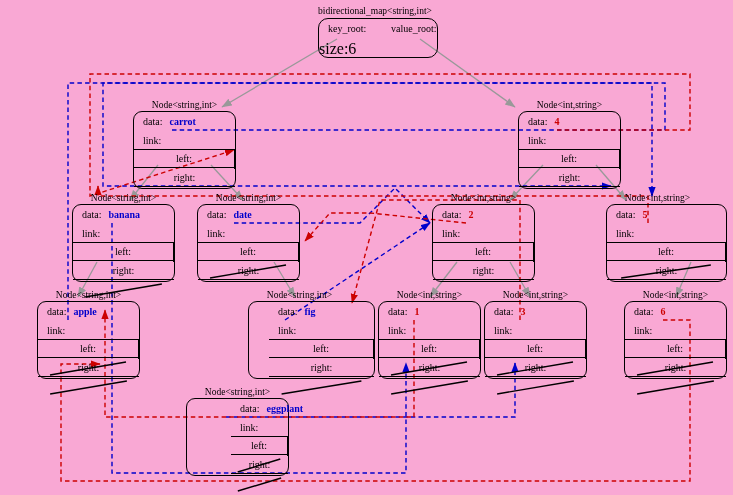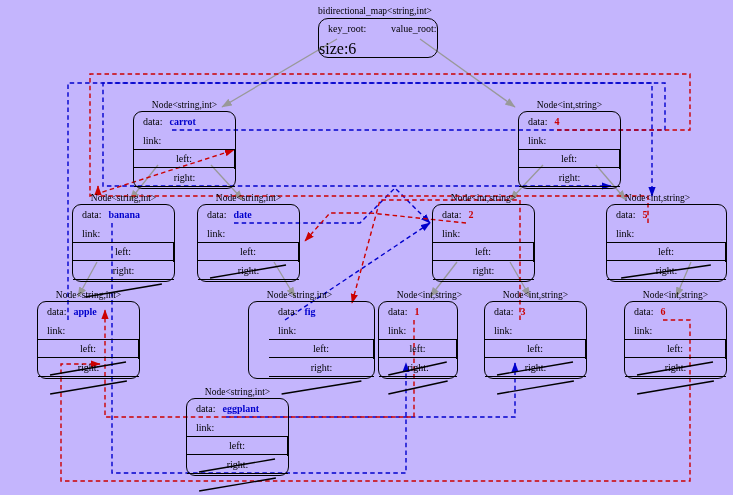--- a/index.html
+++ b/index.html
@@ -1,16 +1,16 @@
 <!DOCTYPE html>
 <html><head>
 <meta charset="utf-8">
 <style>
   html,body{margin:0;padding:0;background:#ffffff;}
-  #stage{position:relative;width:733px;height:495px;background:#c4b5fd;
+  #stage{position:relative;width:733px;height:495px;background:#f9a8d4;
     font-family:"Liberation Serif","DejaVu Serif",serif;overflow:hidden;}
   svg.links{position:absolute;left:0;top:0;width:733px;height:495px;overflow:visible;}
   .node{position:absolute;}
   .node-title{position:absolute;left:50%;top:0;transform:translateX(-50%);
     white-space:nowrap;font-size:9.5px;color:#000;line-height:11px;}
   .node-box{position:absolute;top:11px;left:0;border:1.2px solid #000;
     border-radius:9px;background:transparent;box-sizing:border-box;}
   .row-data,.row-link{position:relative;height:19px;line-height:19px;
     font-size:10px;padding-left:9px;box-sizing:border-box;white-space:nowrap;}
   .row-link{border-bottom:1.1px solid #000;}
@@ -242,21 +242,21 @@
               <span class="cdiv"></span>
               <svg class="slash" viewBox="0 0 50 21" preserveAspectRatio="none">
                 <path d="M6,18 L44,5" stroke="#000" stroke-width="1.4" fill="none" vector-effect="non-scaling-stroke"></path>
               </svg>
             </div>
           </div>
         </div>
       </div>
       <div class="node" style="left: 378px; top: 290px; width: 103px;">
         <div class="node-title">Node&lt;int,string&gt;</div>
-        <div class="node-box" style="width: 80px;">
+        <div class="node-box" style="width: 103px;">
           <div class="row-data"><span class="lbl">data:</span><span class="val v">1</span></div>
           <div class="row-link"><span class="lbl">link:</span></div>
           <div class="cells">
             <div class="cell left">
               <span class="clbl">left:</span>
               <span class="cdiv"></span>
               <svg class="slash" viewBox="0 0 50 21" preserveAspectRatio="none">
                 <path d="M6,18 L44,5" stroke="#000" stroke-width="1.4" fill="none" vector-effect="non-scaling-stroke"></path>
               </svg>
             </div>
@@ -311,21 +311,21 @@
               <span class="cdiv"></span>
               <svg class="slash" viewBox="0 0 50 21" preserveAspectRatio="none">
                 <path d="M6,18 L44,5" stroke="#000" stroke-width="1.4" fill="none" vector-effect="non-scaling-stroke"></path>
               </svg>
             </div>
           </div>
         </div>
       </div>
       <div class="node" style="left: 186px; top: 387px; width: 103px;">
         <div class="node-title">Node&lt;string,int&gt;</div>
-        <div class="node-box" style="width: 103px;">
+        <div class="node-box" style="width: 103px; padding-left: 44px;">
           <div class="row-data"><span class="lbl">data:</span><span class="val k">eggplant</span></div>
           <div class="row-link"><span class="lbl">link:</span></div>
           <div class="cells">
             <div class="cell left">
               <span class="clbl">left:</span>
               <span class="cdiv"></span>
               <svg class="slash" viewBox="0 0 50 21" preserveAspectRatio="none">
                 <path d="M6,18 L44,5" stroke="#000" stroke-width="1.4" fill="none" vector-effect="non-scaling-stroke"></path>
               </svg>
             </div>

